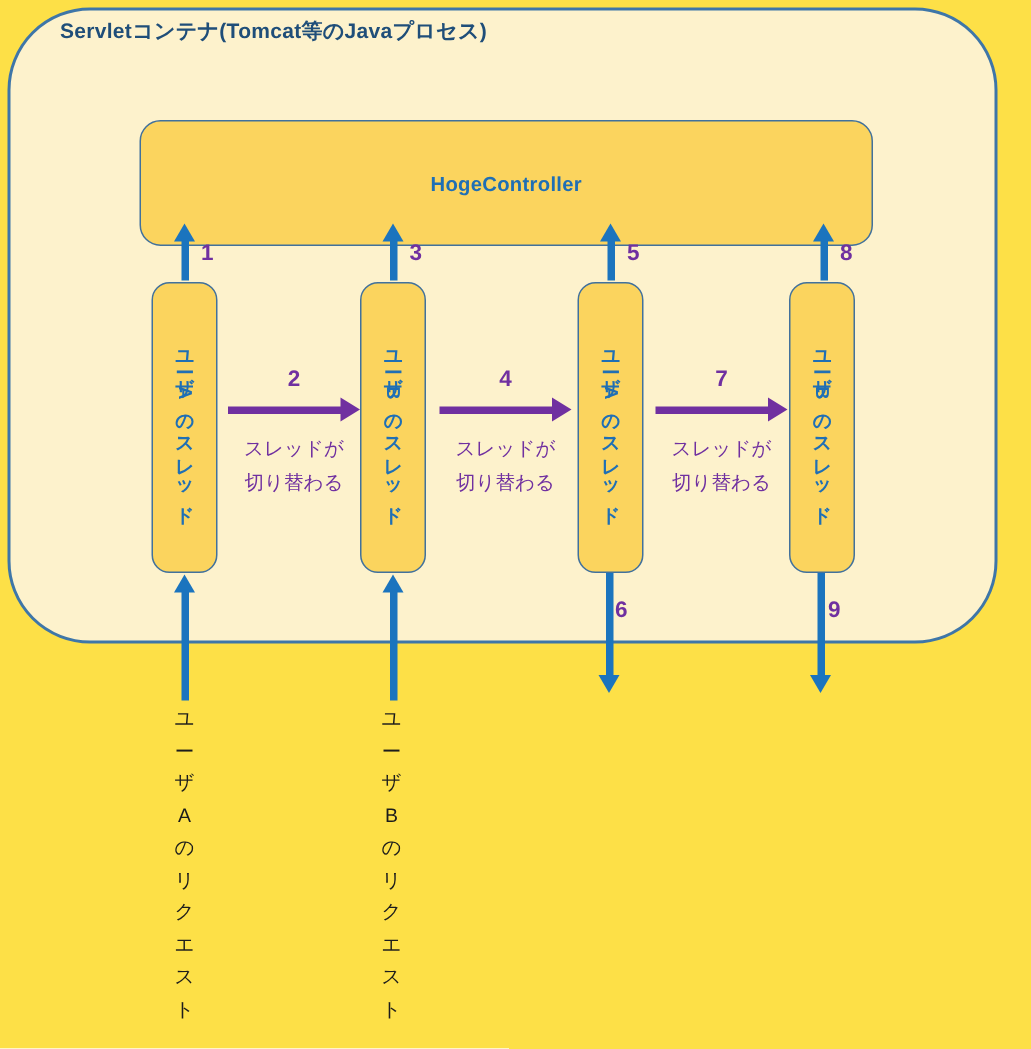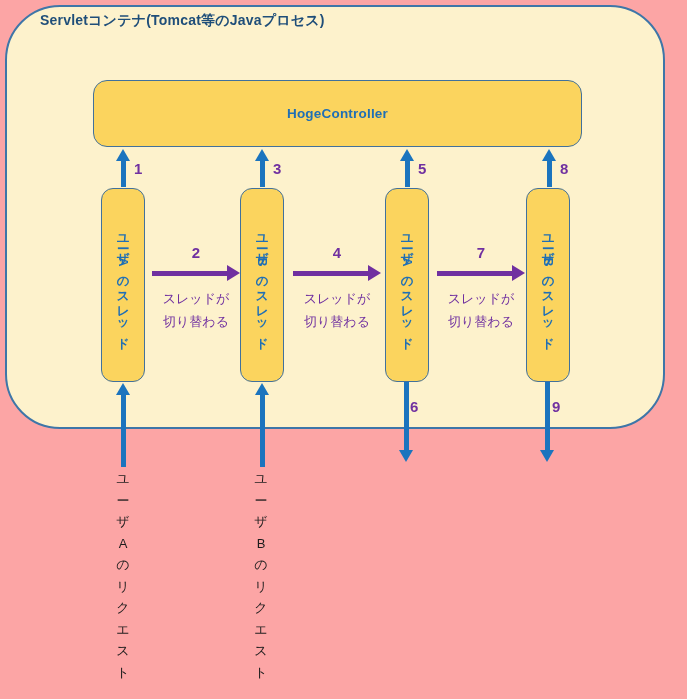--- a/index.html
+++ b/index.html
@@ -9,38 +9,38 @@
     --node-border:#41719C;
     --node-text:#1F6FB5;
     --title-text:#1F4E79;
     --arrow-blue:#1B74BE;
     --accent-purple:#7030A0;
     --request-text:#1C1C1C;
   }
   *{margin:0;padding:0;box-sizing:border-box;}
   html,body{background:#fff;}
   body{font-family:"Liberation Sans","DejaVu Sans",sans-serif;}
-  .stage{position:relative;width:687px;height:699px;background:#fca5a5;overflow:hidden;}
+  .stage{position:relative;width:687px;height:699px;background:#fde047;overflow:hidden;}
 
   
   .servlet-box{
     position:absolute;left:5px;top:5px;width:660px;height:424px;
     background:var(--container-fill);
     border:2px solid var(--container-border);
     border-radius:55px;
   }
   .servlet-title{
     position:absolute;left:40px;top:12px;
     font-size:14px;font-weight:bold;color:var(--title-text);
     white-space:nowrap;letter-spacing:0.2px;
   }
 
   
   .controller-box{
-    position:absolute;left:93px;top:80px;width:489px;height:67px;
+    position:absolute;left:93px;top:80px;width:489px;height:84px;
     background:var(--node-fill);
     border:1.5px solid var(--node-border);
     border-radius:14px;
     display:flex;align-items:center;justify-content:center;
   }
   .controller-label{
     font-size:13.5px;font-weight:bold;color:var(--node-text);letter-spacing:0.2px;
   }
 
   

